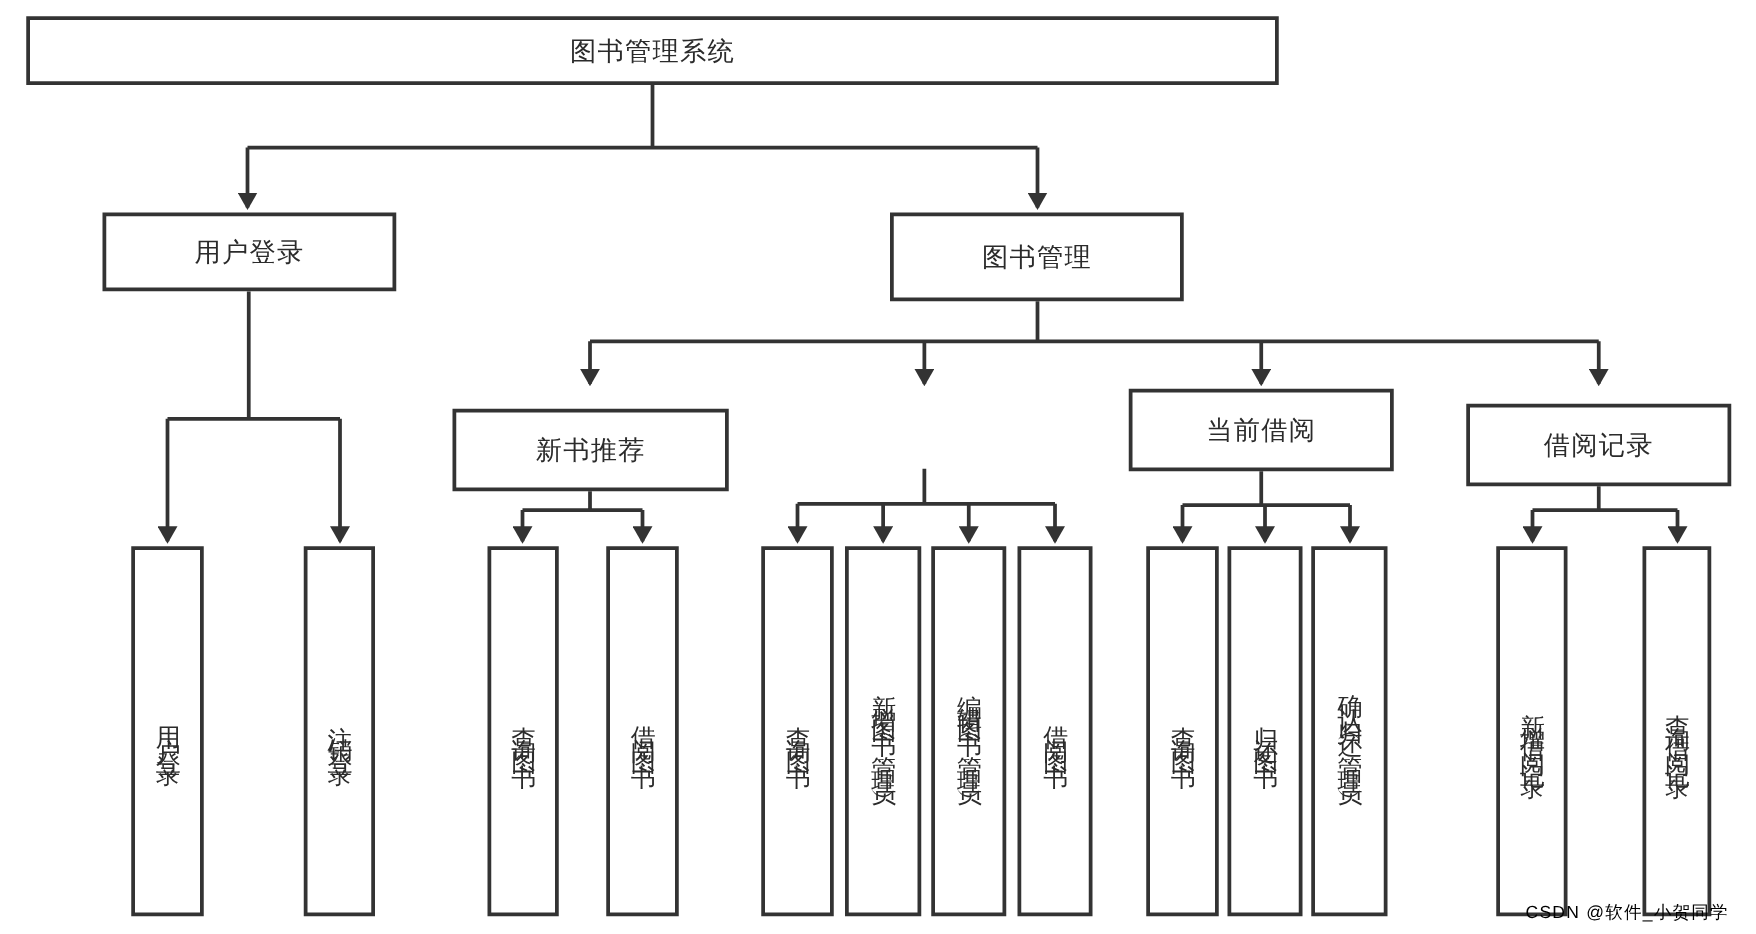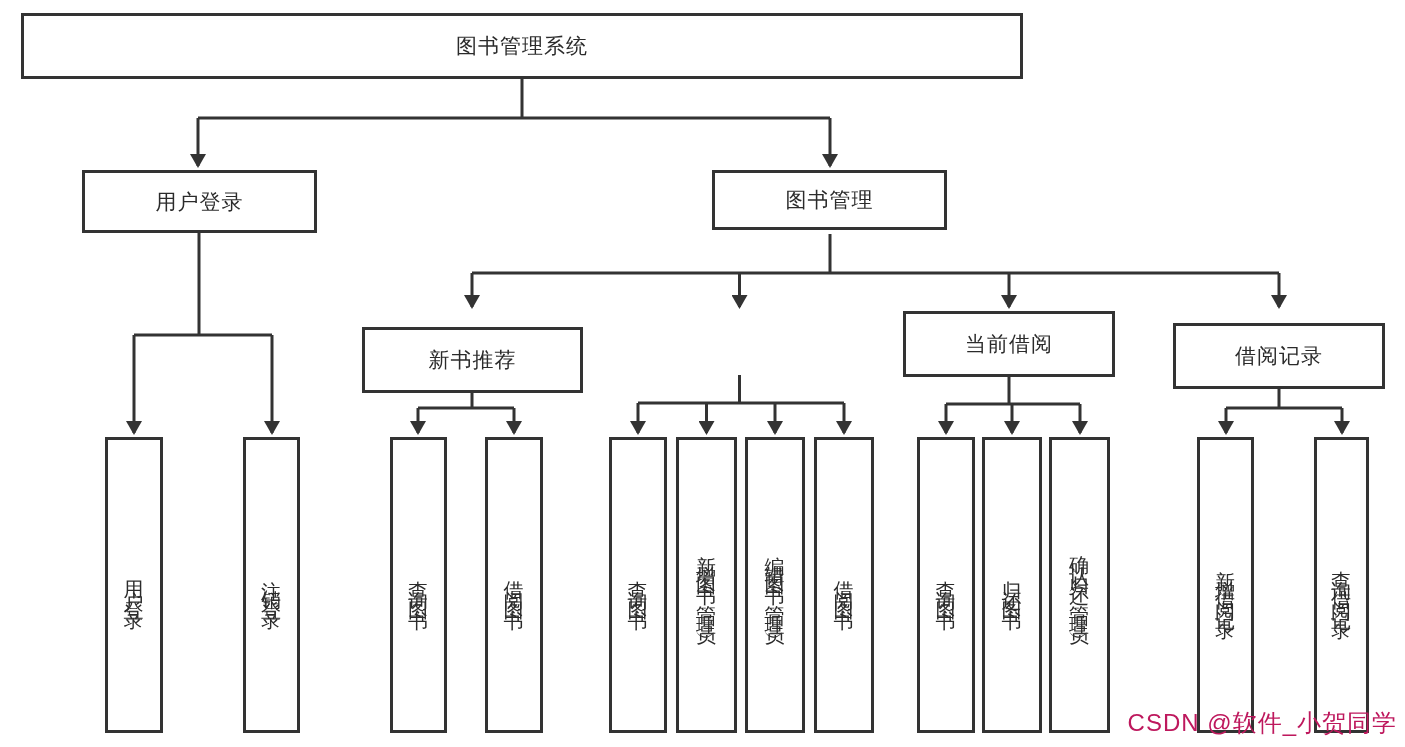--- a/index.html
+++ b/index.html
@@ -6,21 +6,21 @@
   body{font-family:"Liberation Sans","DejaVu Sans",sans-serif;}
   .canvas{position:relative;width:1405px;height:747px;background:#ffffff;overflow:hidden;}
   .connectors{position:absolute;left:0;top:0;width:1405px;height:747px;}
   .box{position:absolute;box-sizing:border-box;background:#ffffff;border:3px solid #333333;
        display:flex;align-items:center;justify-content:center;
        font-size:21px;letter-spacing:1px;color:#2b2b2b;white-space:nowrap;}
   .vbox{position:absolute;box-sizing:border-box;background:#ffffff;border:3px solid #333333;
         top:437px;height:296px;display:flex;align-items:center;justify-content:center;
         writing-mode:vertical-rl;text-orientation:mixed;
         font-size:20px;letter-spacing:10px;color:#2b2b2b;line-height:1;}
-  .watermark{position:absolute;right:8px;bottom:8px;font-size:24px;color:#be185d;
+  .watermark{position:absolute;right:22px;bottom:8px;font-size:14px;color:#000000;
              letter-spacing:1px;}
 </style>
 </head>
 <body>
 
 <div class="canvas">
 
   <svg class="connectors" viewBox="0 0 1405 747" xmlns="http://www.w3.org/2000/svg">
     <defs>
       <marker id="arw" viewBox="0 0 14 16" refX="12" refY="8" markerWidth="14" markerHeight="16" markerUnits="userSpaceOnUse" orient="auto">
@@ -50,24 +50,24 @@
     <path d="M706.5,403 V433" fill="none" stroke="#333333" stroke-width="3" marker-end="url(#arw)"></path>
     <path d="M775,403 V433" fill="none" stroke="#333333" stroke-width="3" marker-end="url(#arw)"></path>
     <path d="M844,403 V433" fill="none" stroke="#333333" stroke-width="3" marker-end="url(#arw)"></path>
     <path d="M946,404 V433" fill="none" stroke="#333333" stroke-width="3" marker-end="url(#arw)"></path>
     <path d="M1012,404 V433" fill="none" stroke="#333333" stroke-width="3" marker-end="url(#arw)"></path>
     <path d="M1080,404 V433" fill="none" stroke="#333333" stroke-width="3" marker-end="url(#arw)"></path>
     <path d="M1226,408 V433" fill="none" stroke="#333333" stroke-width="3" marker-end="url(#arw)"></path>
     <path d="M1342,408 V433" fill="none" stroke="#333333" stroke-width="3" marker-end="url(#arw)"></path>
   </svg>
 
-  <div class="box" style="left:21px;top:13px;width:1002px;height:66px;">图书管理系统</div>
+  <div class="box" style="left:21px;top:13px;width:1002px;height:55px;">图书管理系统</div>
 
   <div class="box" style="left:82px;top:170px;width:235px;height:63px;">用户登录</div>
-  <div class="box" style="left:712px;top:170px;width:235px;height:60px;">图书管理</div>
+  <div class="box" style="left:712px;top:170px;width:235px;height:71px;">图书管理</div>
 
   <div class="box" style="left:362px;top:311px;width:221px;height:66px;margin-top:16px;">新书推荐</div>
   <div class="box" style="left:903px;top:311px;width:212px;height:66px;">当前借阅</div>
   <div class="box" style="left:1173px;top:311px;width:212px;height:66px;margin-top:12px;">借阅记录</div>
 
   <div class="vbox" style="left:105px;width:58px;">用户登录</div>
   <div class="vbox" style="left:243px;width:57px;">注销登录</div>
 
   <div class="vbox" style="left:390px;width:57px;">查询图书</div>
   <div class="vbox" style="left:485px;width:58px;">借阅图书</div>

